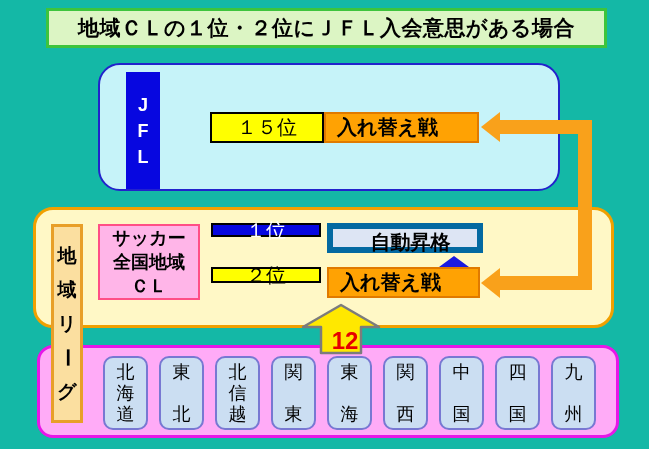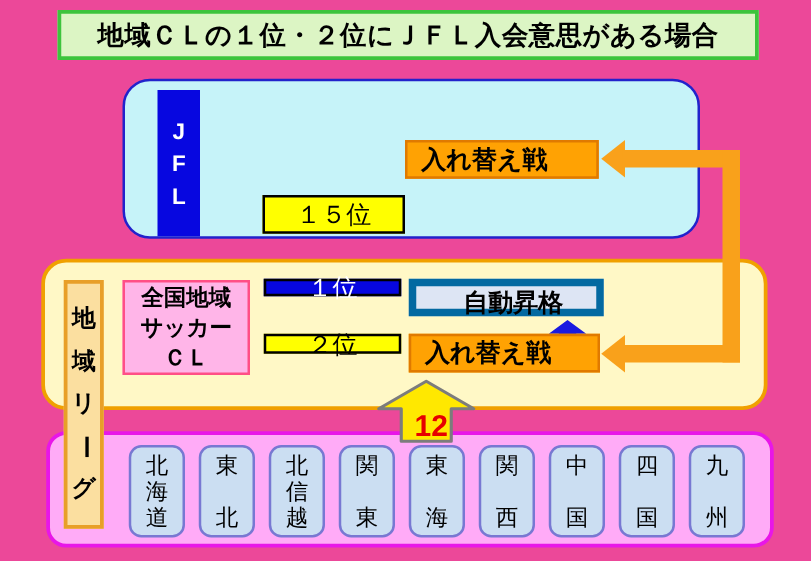--- a/index.html
+++ b/index.html
@@ -1,17 +1,17 @@
 <!DOCTYPE html>
 <html><head>
 <meta charset="utf-8">
 <style>
   html,body{margin:0;padding:0;background:#ffffff;}
   .canvas{
-    position:relative;width:649px;height:449px;background:#ec4899;
+    position:relative;width:649px;height:449px;background:#14b8a6;
     font-family:"Liberation Sans","DejaVu Sans",sans-serif;color:#000;
     overflow:hidden;
   }
   .abs{position:absolute;box-sizing:border-box;}
 
   
   .title-box{
     left:46px;top:8px;width:561px;height:40px;
     background:#dcf5c4;border:3px solid #3dc43d;
     display:flex;align-items:center;justify-content:center;
@@ -31,21 +31,21 @@
 
   
   .rank-box{display:flex;align-items:center;justify-content:center;font-size:20px;}
   .outcome-box{display:flex;align-items:center;font-size:20px;padding-left:11px;font-weight:bold;}
 
   .yellow{background:#ffff00;border:2px solid #000;}
   .orange{background:#ffa203;border:2px solid #e07a00;}
   .blue-rank{background:#0707e0;border:2px solid #000;color:#fff;}
   .promo{background:#dde5f4;border:6px solid #0369a1;flex-direction:column;}
 
-  .jfl-rank{left:210px;top:112px;width:114px;height:31px;margin-top:44px;}
+  .jfl-rank{left:210px;top:112px;width:114px;height:31px;}
   .jfl-playoff{left:324px;top:112px;width:155px;height:31px;}
 
   
   .cl-box{
     left:33px;top:207px;width:581px;height:121px;
     background:#fff8c6;border:3px solid #f0a000;border-radius:20px;
   }
   .org-box{
     left:98px;top:224px;width:102px;height:76px;
     background:#ffb5e8;border:2px solid #ff4f86;
@@ -110,22 +110,22 @@
 
   <div class="abs league-bar" id="league-bar">
       <span>地</span>
       <span>域</span>
       <span>リ</span>
       <span class="rot">ー</span>
       <span>グ</span>
     </div>
 
   <div class="abs org-box">
+    <span>サッカー</span>
     <span>全国地域</span>
-    <span>サッカー</span>
     <span>ＣＬ</span>
   </div>
 
   <div class="abs rank-box blue-rank row1-rank">
     <span>１位</span>
   </div>
   <div class="abs outcome-box promo row1-outcome">
     <span>自動昇格</span>
     <span class="up-icon">
       <svg width="30" height="22" viewBox="0 0 30 22">

